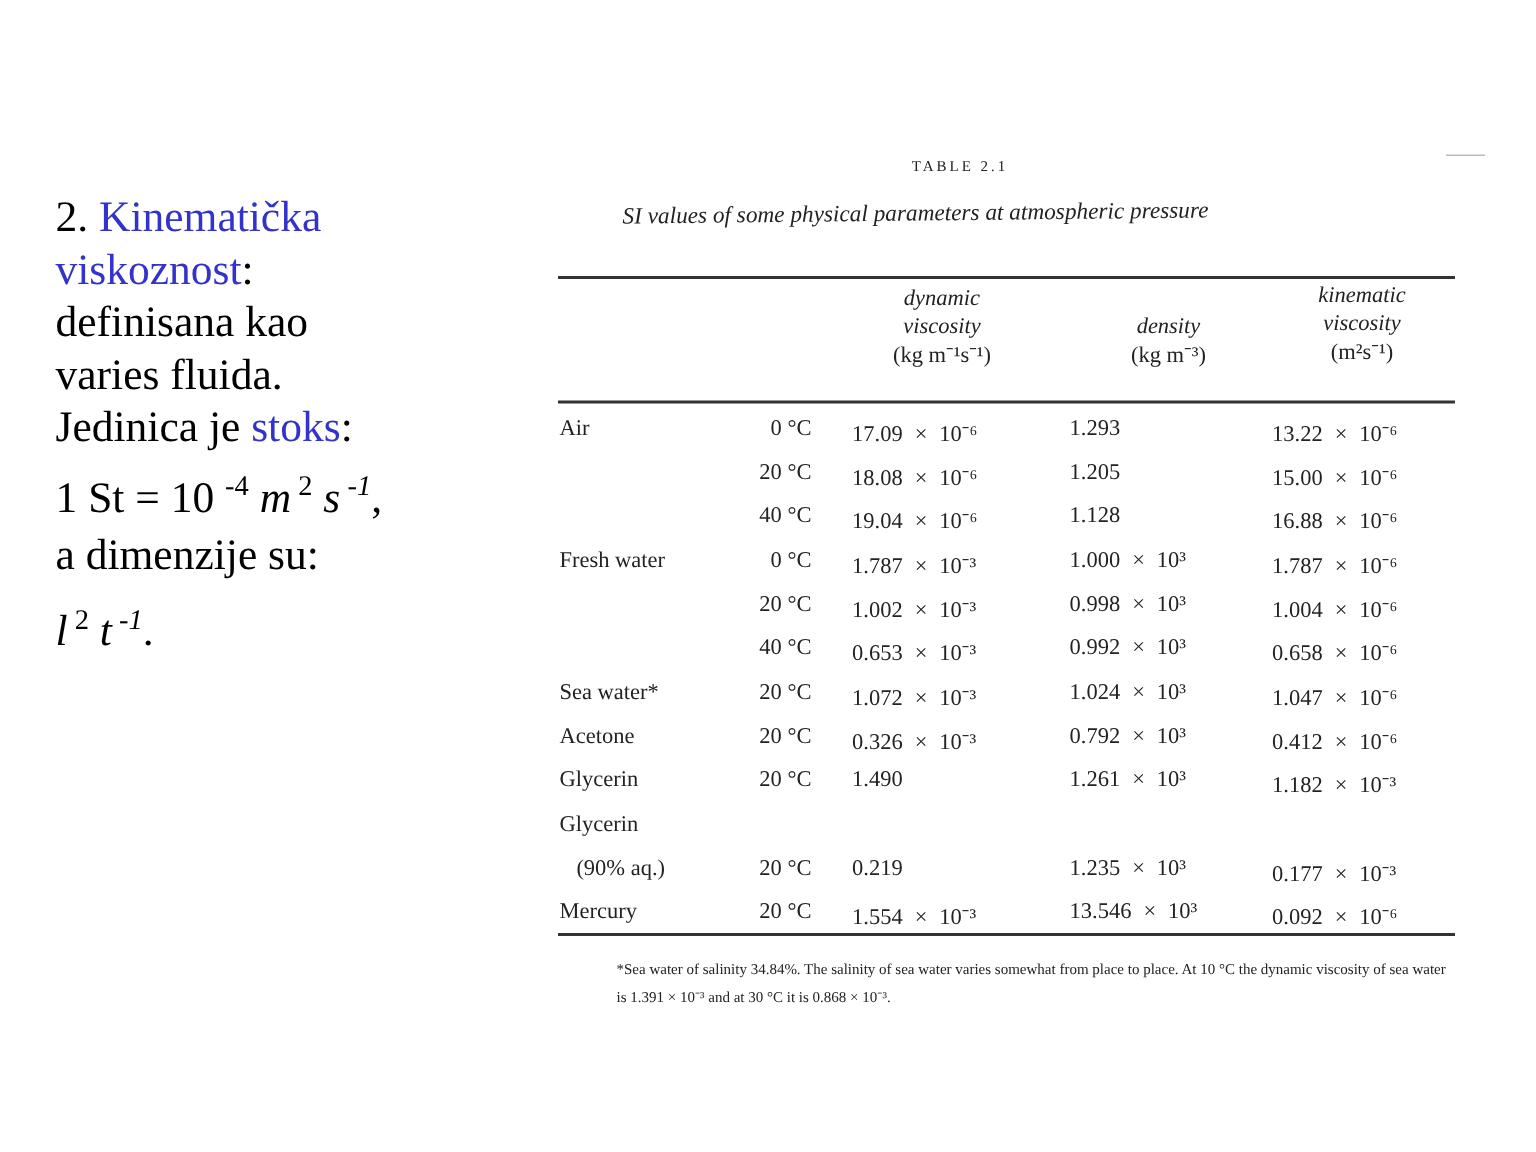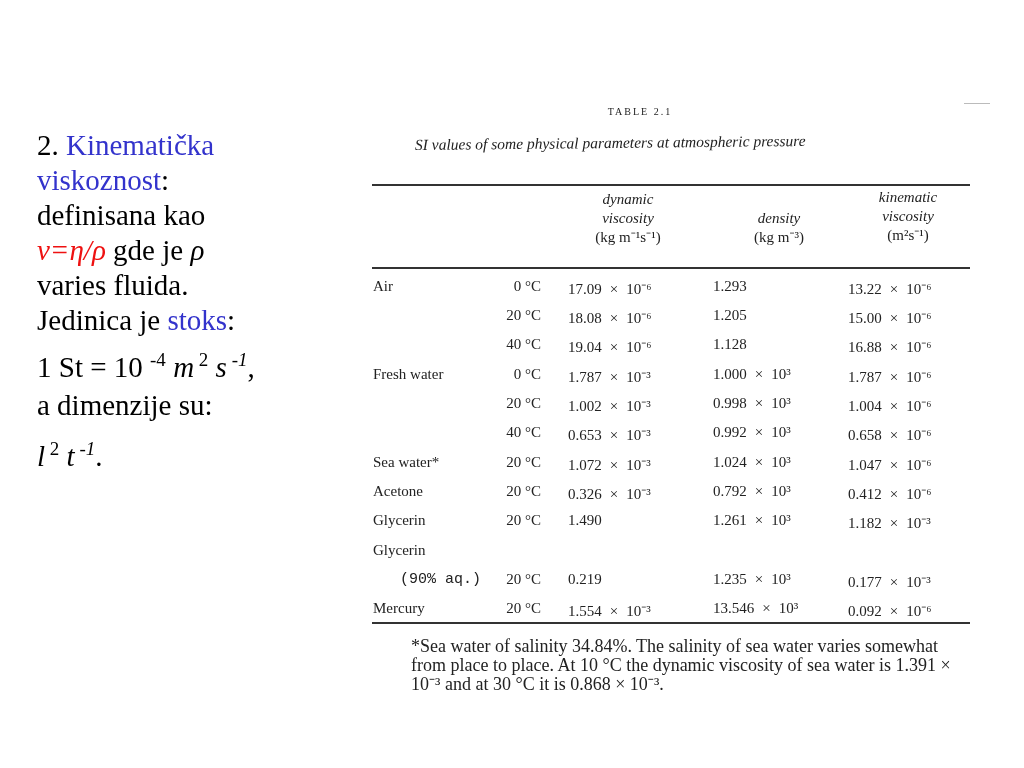--- a/index.html
+++ b/index.html
@@ -36,35 +36,34 @@
     .hdr .i { font-style: italic; display: block; }
     .row { position: absolute; left: 0; width: 600px; height: 30px; font-size: 15px; color: #222; }
     .cell { position: absolute; top: 0; white-space: nowrap; }
     .c-name { left: 3px; }
     .c-temp { left: 108px; width: 63px; text-align: right; }
     .c-dyn { left: 198px; }
     .c-den { left: 343px; }
     .c-kin { left: 478px; }
     .x { margin: 0 8px; }
     .foot {
-      position: absolute; left: 41px; top: 537px; width: 560px; font-size: 18px; line-height: 19px; color: #222;
+      position: absolute; left: 41px; top: 537px; width: 560px; font-size: 10px; line-height: 19px; color: #222;
     }
     .corner-mark { position: absolute; left: 964px; top: 103px; width: 26px; height: 1px; background: #bbb; }
   </style>
 </head>
 <body>
 
 <div class="left">
   <p>
     <span>2.</span>
     <span class="blue">Kinematička</span>
   </p>
   <p><span class="blue">viskoznost</span><span>:</span></p>
   <p>definisana kao</p>
-  <p><span class="red">ν=η/ρ</span><span> gde je </span><span class="it">ρ</span></p>
   <p>varies fluida.</p>
   <p><span>Jedinica je </span><span class="blue">stoks</span><span>:</span></p>
   <p class="gap"><span>1 St = 10 </span><sup>-4</sup><span class="it"> m</span><sup> 2</sup><span class="it"> s</span><sup class="it"> -1</sup><span>,</span></p>
   <p>a dimenzije su:</p>
   <p class="gap2"><span class="it">l</span><sup> 2</sup><span class="it"> t</span><sup class="it"> -1</sup><span>.</span></p>
 </div>
 
 <div class="corner-mark"></div>
 
 <div class="scan">
@@ -154,21 +153,21 @@
         <div class="cell c-kin"><span>1.182</span><span class="x">×</span><span>10⁻³</span></div>
       </div>
       <div class="row" style="top: 442px;">
         <div class="cell c-name" style="white-space: pre;"><span>Glycerin</span></div>
         <div class="cell c-temp"><span></span></div>
         <div class="cell c-dyn"><span></span></div>
         <div class="cell c-den"><span></span></div>
         <div class="cell c-kin"><span></span></div>
       </div>
       <div class="row" style="top: 471px;">
-        <div class="cell c-name" style="white-space: pre; font-family: Liberation Mono, monospace;"><span>   (90% aq.)</span></div>
+        <div class="cell c-name" style="white-space: pre;"><span>   (90% aq.)</span></div>
         <div class="cell c-temp"><span>20 °C</span></div>
         <div class="cell c-dyn"><span>0.219</span></div>
         <div class="cell c-den"><span>1.235</span><span class="x">×</span><span>10³</span></div>
         <div class="cell c-kin"><span>0.177</span><span class="x">×</span><span>10⁻³</span></div>
       </div>
       <div class="row" style="top: 500px;">
         <div class="cell c-name" style="white-space: pre;"><span>Mercury</span></div>
         <div class="cell c-temp"><span>20 °C</span></div>
         <div class="cell c-dyn"><span>1.554</span><span class="x">×</span><span>10⁻³</span></div>
         <div class="cell c-den"><span>13.546</span><span class="x">×</span><span>10³</span></div>

